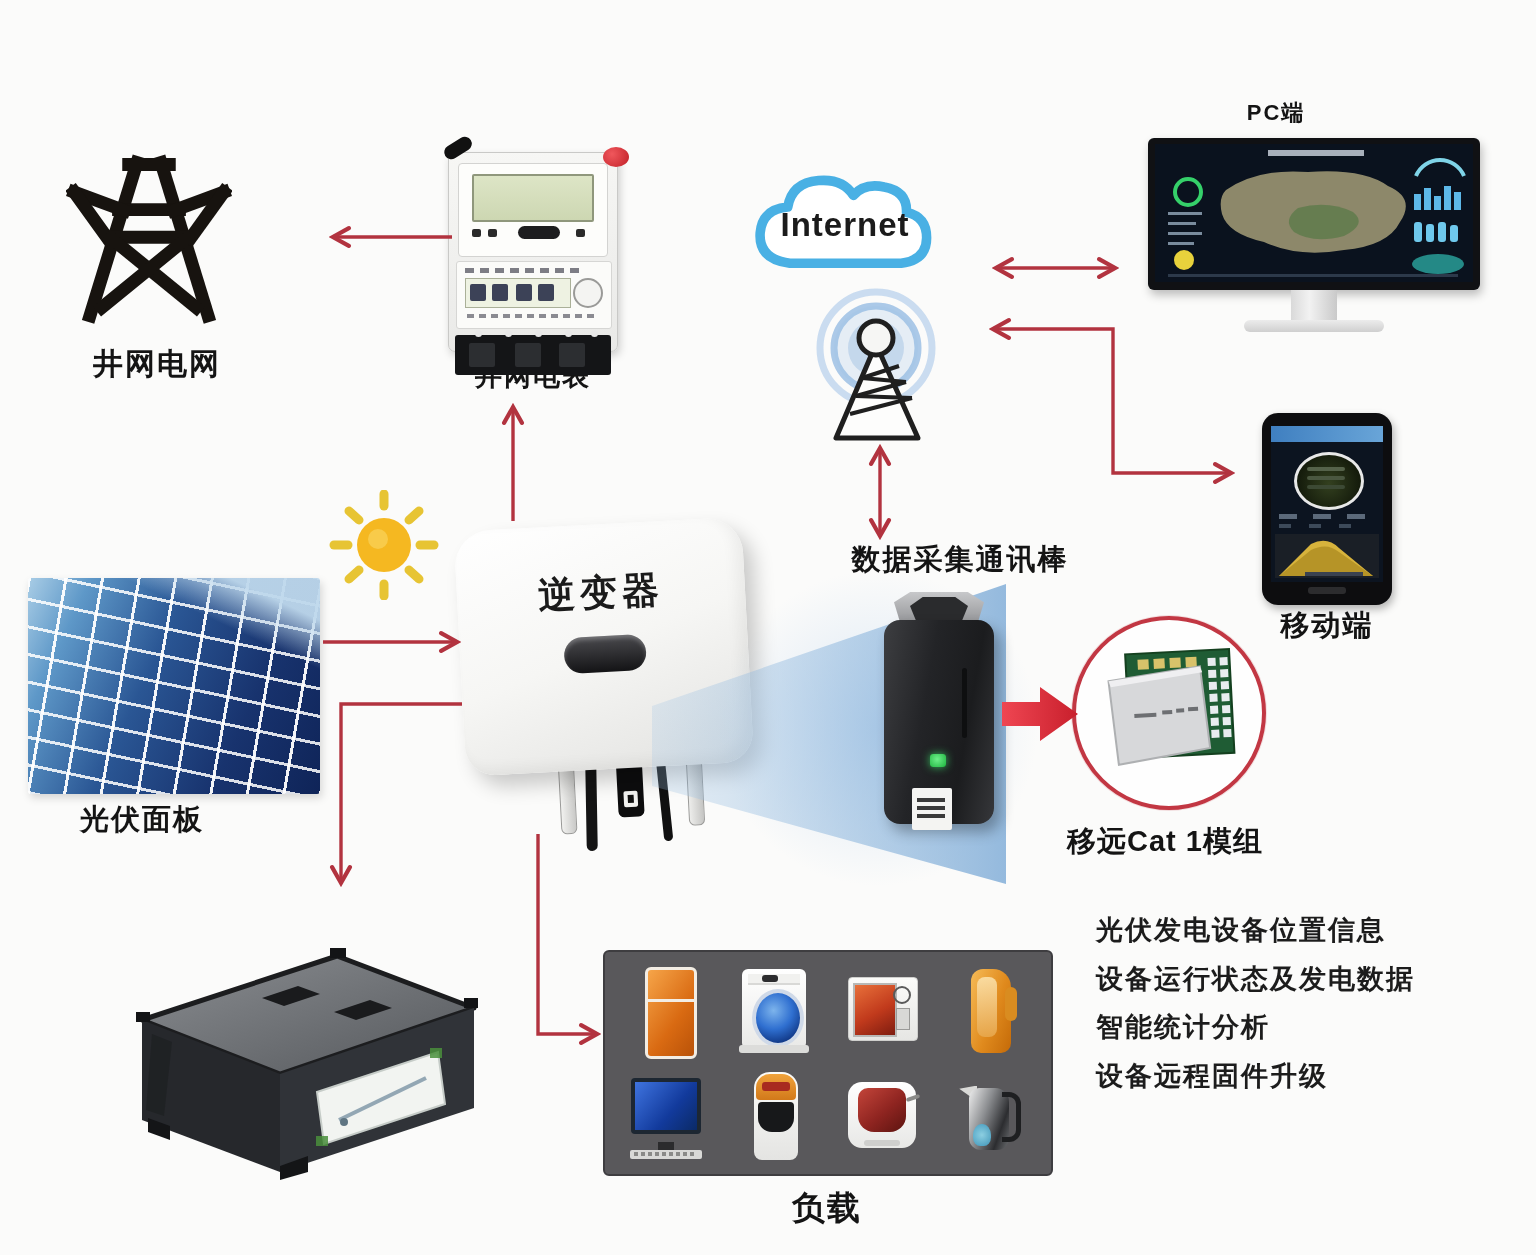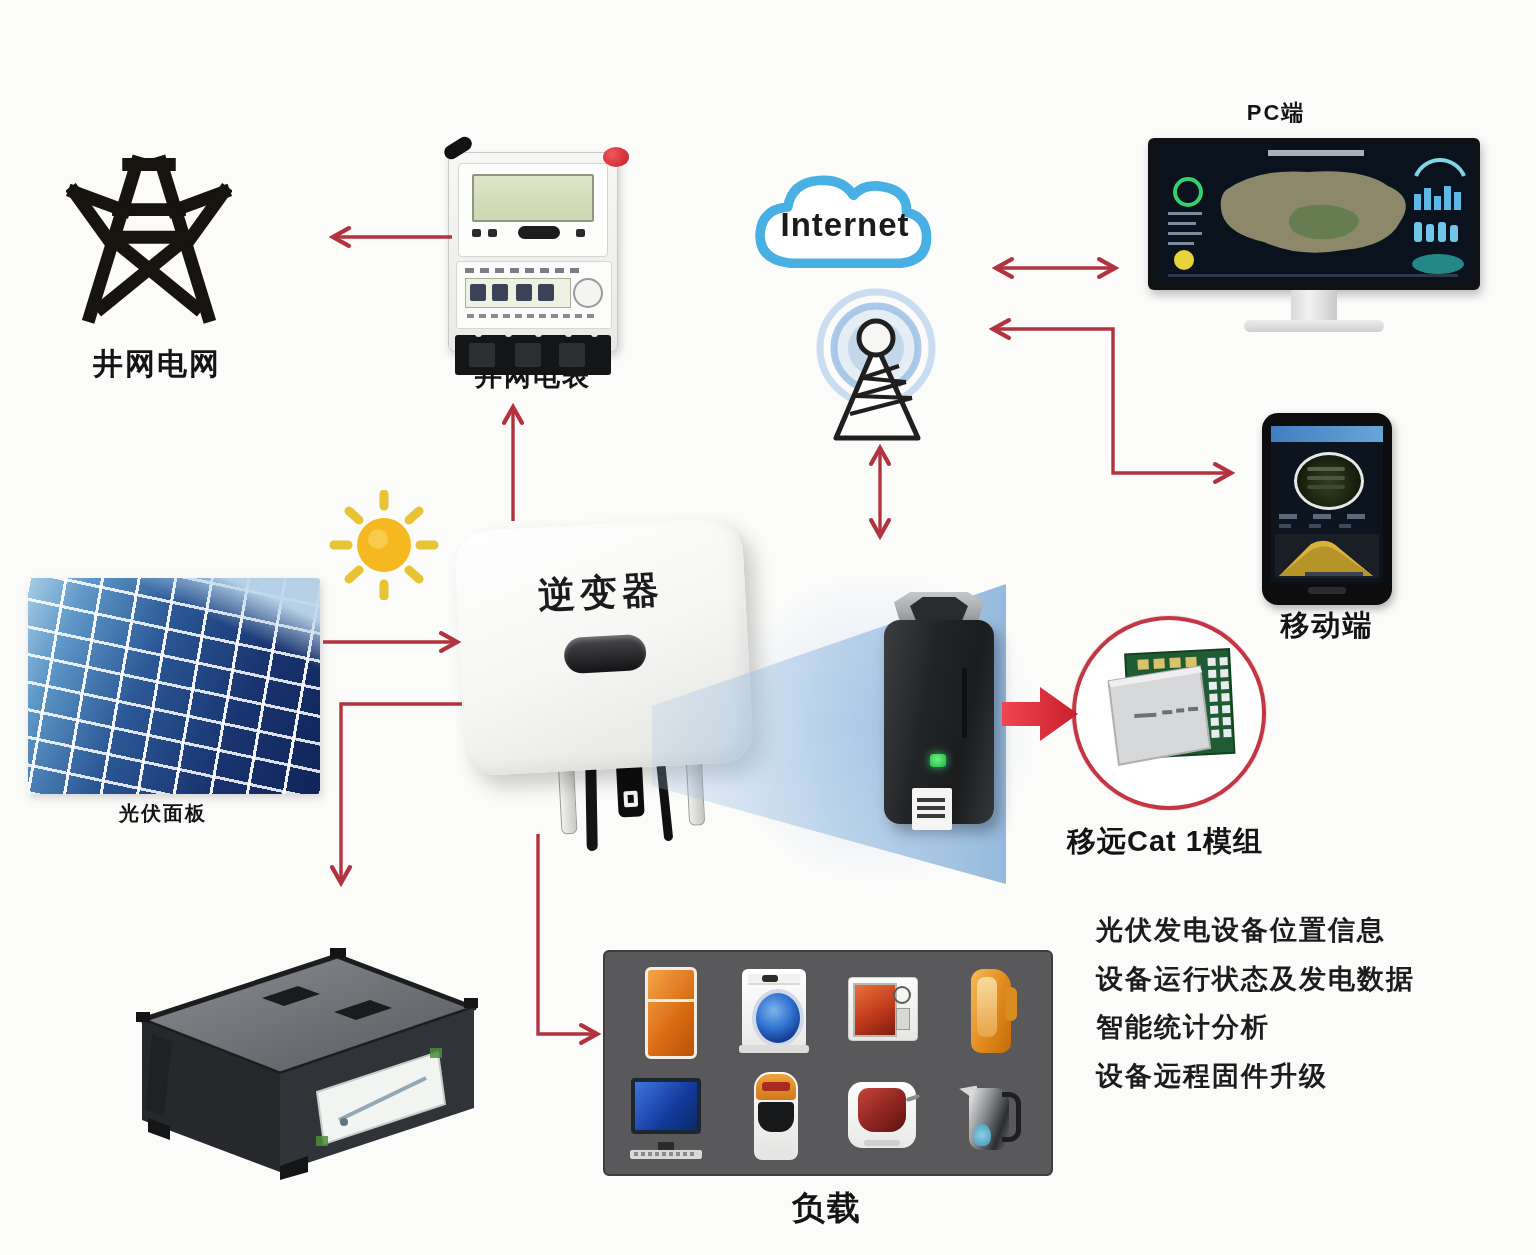--- a/index.html
+++ b/index.html
@@ -304,40 +304,41 @@
       <line x1="23" y1="21" x2="33" y2="30"></line>
       <line x1="83" y1="80" x2="93" y2="89"></line>
       <line x1="23" y1="89" x2="33" y2="80"></line>
       <line x1="83" y1="30" x2="93" y2="21"></line>
     </g>
     <circle cx="58" cy="55" r="27" fill="#f5b821"></circle>
     <circle cx="52" cy="49" r="10" fill="#f9cf55" opacity="0.8"></circle>
   </svg>
 
   <div id="solar" class="abs"></div>
-  <div class="lbl" style="left:57px;top:800px;width:212px;font-size:20px;font-family:Liberation Mono, monospace;">光伏面板</div>
+  <div class="lbl" style="left:36px;top:800px;width:212px;font-size:29px;font-family:Liberation Mono, monospace;">光伏面板</div>
 
   <div id="inverter" class="abs">
     <div class="cable" style="left:92px;top:226px;width:14px;height:80px;background:linear-gradient(90deg,#f1f1ef,#c9c9c7);border:1px solid #9a9a98;"></div>
     <div class="cable" style="left:118px;top:230px;width:11px;height:96px;background:#141414;transform:rotate(2deg);"></div>
     <div class="cable" style="left:150px;top:224px;width:26px;height:70px;background:#0d0d0e;">
       <div style="position:absolute;left:6px;top:44px;width:14px;height:16px;background:#f2f2f0;border-radius:2px;">
         <div style="position:absolute;left:4px;top:4px;width:6px;height:8px;background:#111;"></div>
       </div>
     </div>
     <div class="cable" style="left:192px;top:230px;width:9px;height:90px;background:#101010;transform:rotate(-3deg);"></div>
     <div class="cable" style="left:220px;top:226px;width:14px;height:78px;background:linear-gradient(90deg,#ededeb,#c5c5c3);border:1px solid #9a9a98;">
       <div style="position:absolute;left:-1px;top:-2px;width:14px;height:16px;background:#151515;border-radius:3px;"></div>
     </div>
     <div class="body">
       <div class="name">逆变器</div>
       <div class="oval"></div>
     </div>
   </div>
 
+  <div class="lbl" style="left:832px;top:540px;width:256px;font-size:29px;font-weight:700;">数据采集通讯棒</div>
   <div id="stick" class="abs">
     <div class="cap"></div>
       <div class="caphex"></div>
     <div class="bod">
       <div class="groove"></div>
       <div class="led"></div>
       <div class="tag">
           <i></i>
         </div>
     </div>

